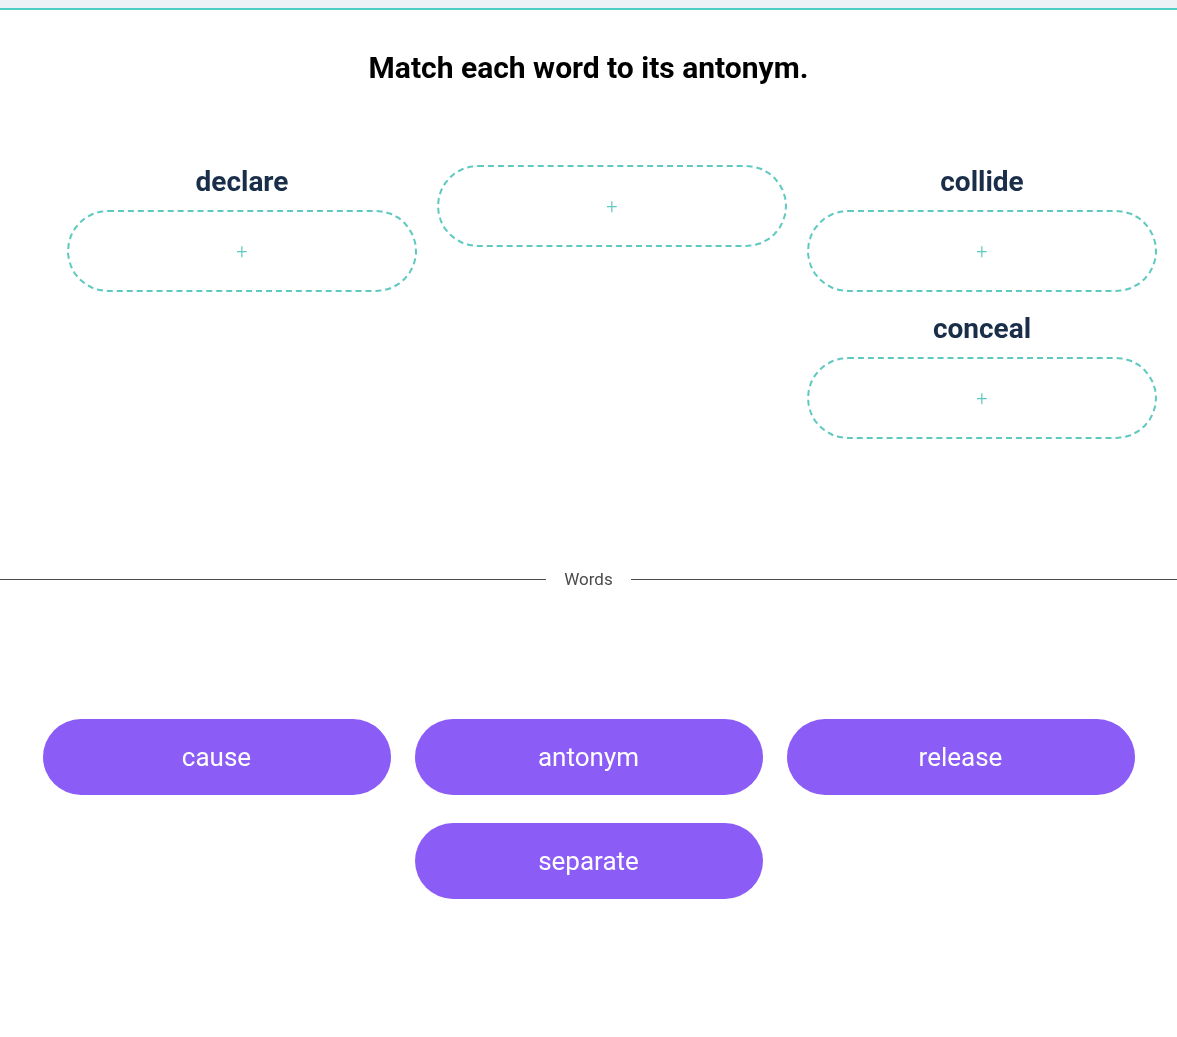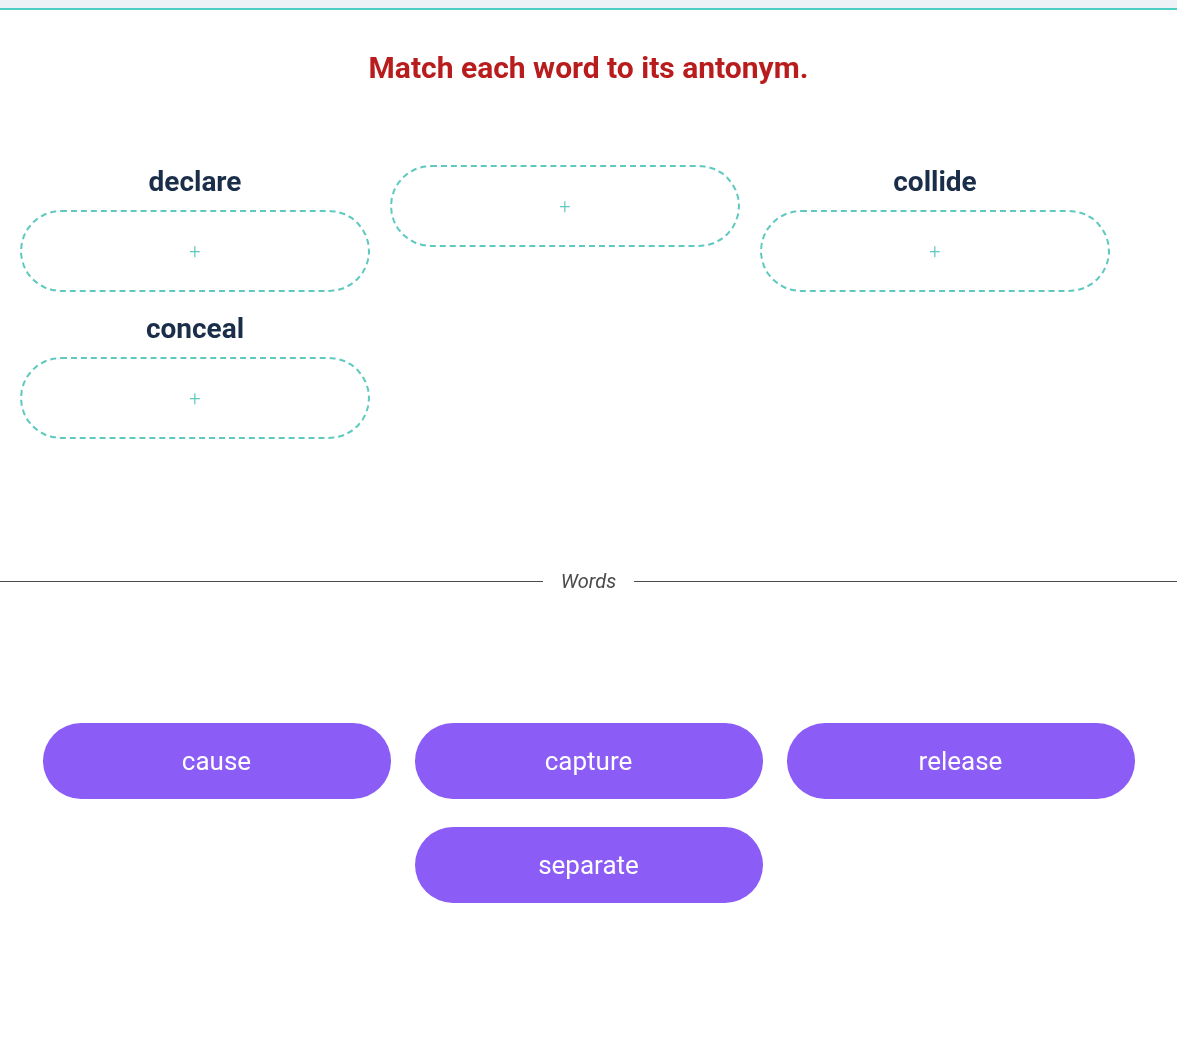--- a/index.html
+++ b/index.html
@@ -15,29 +15,29 @@
     .top-bar {
       background: #edf2f7;
       height: 10px;
       border-bottom: 2px solid #4ecdc4;
     }
     .content {
       padding: 40px 20px 0;
     }
     .question-title {
       text-align: center;
-      color: #b91c1c;
+      color: #000000;
       font-size: 30px;
       font-weight: 700;
       margin-bottom: 80px;
     }
     .drop-targets {
       display: flex;
       flex-wrap: wrap;
-      justify-content: flex-start;
+      justify-content: flex-end;
       gap: 20px;
       max-width: 1150px;
       margin: 16px auto 130px;
     }
     .drop-target-group {
       display: flex;
       flex-direction: column;
       align-items: center;
       width: 350px;
     }
@@ -68,23 +68,22 @@
       width: 100%;
       margin: 0 0 130px;
     }
     .divider-line {
       flex: 1;
       height: 1px;
       background: #4a4a4a;
     }
     .divider-label {
       color: #4a4a4a;
-      font-size: 20px;
+      font-size: 17px;
       padding: 0 18px;
-      font-style: italic;
     }
     .words-bank {
       display: flex;
       flex-wrap: wrap;
       justify-content: center;
       gap: 28px 24px;
       max-width: 1150px;
       margin: 0 auto;
       padding: 0 20px 40px;
     }
@@ -139,16 +138,16 @@
 </div>
 
 <div class="divider-section">
   <div class="divider-line"></div>
   <div class="divider-label">Words</div>
   <div class="divider-line"></div>
 </div>
 
 <div class="words-bank">
   <div class="word-chip">cause</div>
-  <div class="word-chip">capture</div>
+  <div class="word-chip">antonym</div>
   <div class="word-chip">release</div>
   <div class="word-chip">separate</div>
 </div>
 
 </body></html>

